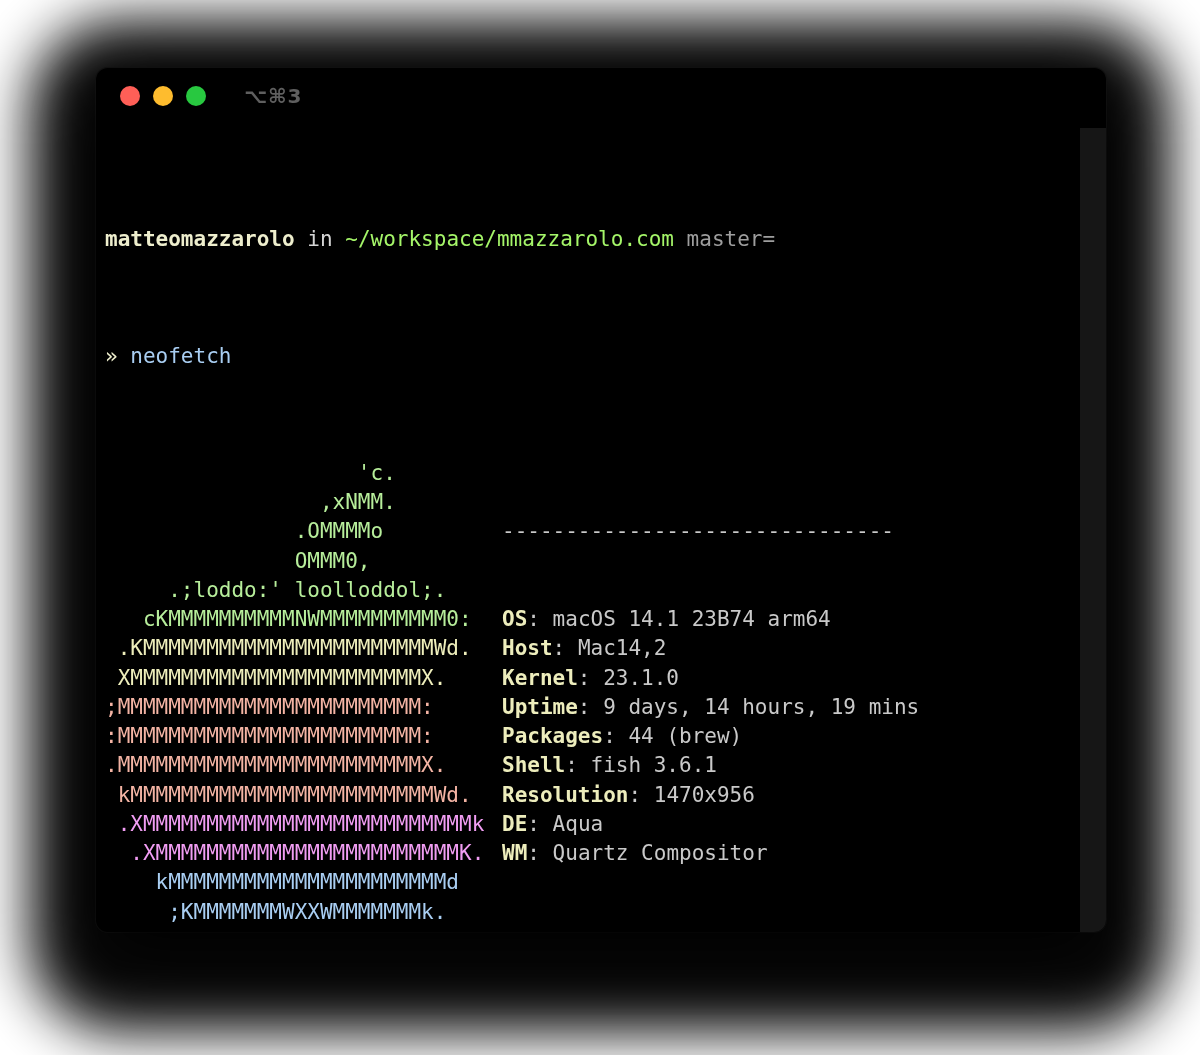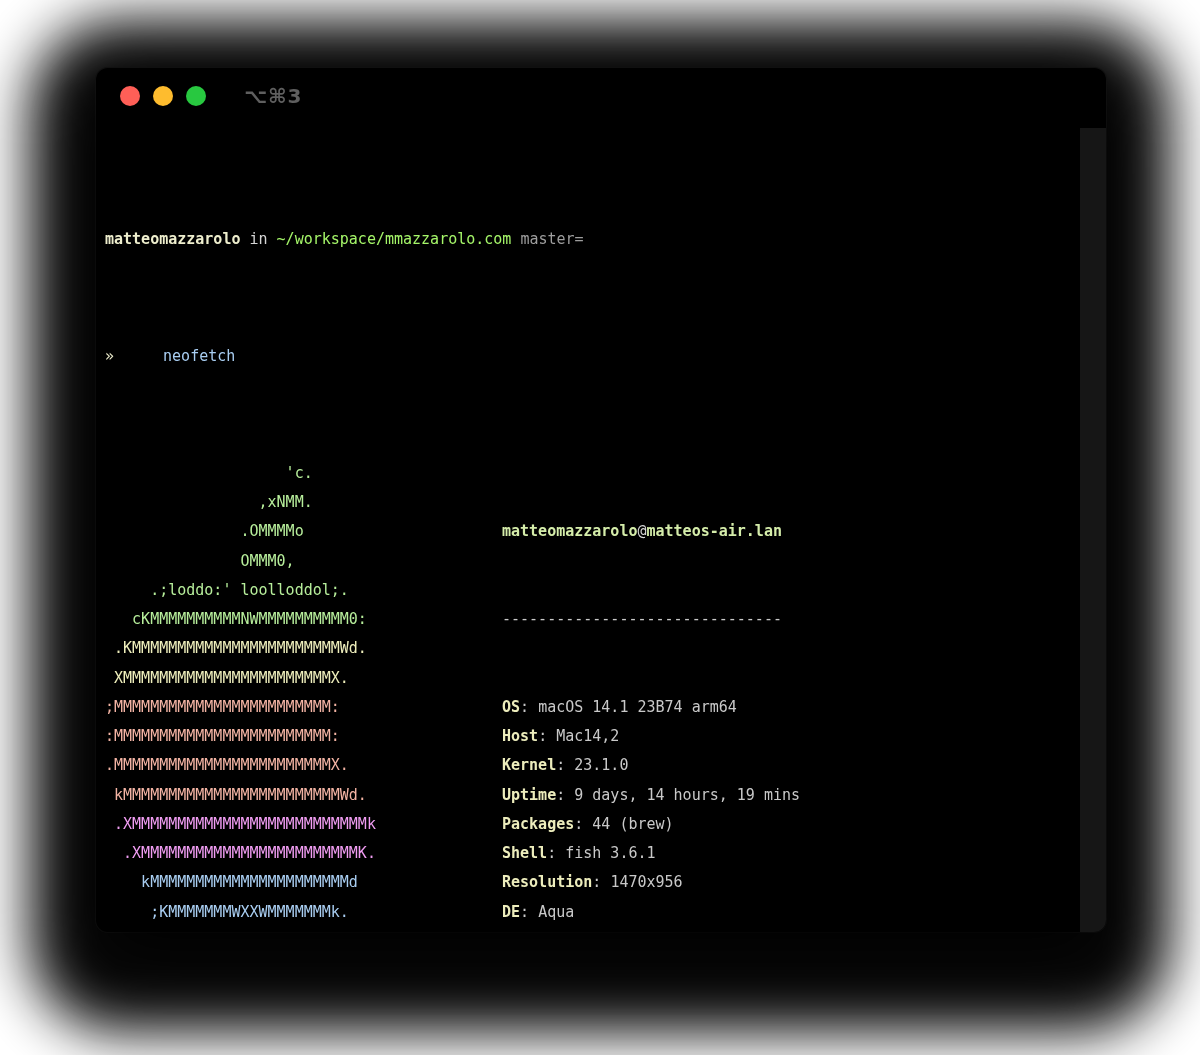--- a/index.html
+++ b/index.html
@@ -30,21 +30,21 @@
     position:absolute;left:0;right:0;text-align:center;
     color:#8f8f8f;font-weight:bold;font-size:20px;
   }
   .scrolltrack{
     position:absolute;top:60px;right:0;bottom:0;width:26px;background:#161616;
   }
   .content{
     position:absolute;left:9px;top:56px;right:26px;bottom:0;
     padding-top:13px;
     font-family:"DejaVu Sans Mono", monospace;
-    font-size:15px;line-height:29.25px;
+    font-size:21px;line-height:29.25px;
     white-space:pre;
   }
   .line{height:29.25px;}
   .bold{font-weight:bold;}
   .fetchrow{display:flex;}
   .ascii-col{width:397px;flex:none;}
   .info-col{flex:none;}
 </style>
 </head>
 <body>
@@ -61,26 +61,25 @@
     </div>
     <span class="shortcut">⌥⌘3</span>
   </div>
 
   <div class="scrolltrack"></div>
 
   <div class="content">
 
     <div class="line"><span class="bold" style="color: rgb(238, 238, 205);">matteomazzarolo</span><span style="color: rgb(213, 213, 213);"> in </span><span style="color: rgb(165, 246, 105);">~/workspace/mmazzarolo.com</span><span style="color: rgb(158, 158, 158);"> master=</span></div>
 
-    <div class="line"><span style="color: rgb(238, 238, 205);">» </span><span style="color: rgb(169, 206, 242); margin-left: 40px;">neofetch</span></div>
+    <div class="line"><span style="color: rgb(238, 238, 205);">» </span><span style="color: rgb(169, 206, 242);">neofetch</span></div>
 
     <div class="fetchrow">
       <div class="ascii-col" id="ascii-col"><div class="line" style="color: rgb(183, 238, 155);">                    'c.</div><div class="line" style="color: rgb(183, 238, 155);">                 ,xNMM.</div><div class="line" style="color: rgb(183, 238, 155);">               .OMMMMo</div><div class="line" style="color: rgb(183, 238, 155);">               OMMM0,</div><div class="line" style="color: rgb(183, 238, 155);">     .;loddo:' loolloddol;.</div><div class="line" style="color: rgb(183, 238, 155);">   cKMMMMMMMMMMNWMMMMMMMMMM0:</div><div class="line" style="color: rgb(238, 238, 187);"> .KMMMMMMMMMMMMMMMMMMMMMMMWd.</div><div class="line" style="color: rgb(238, 238, 187);"> XMMMMMMMMMMMMMMMMMMMMMMMX.</div><div class="line" style="color: rgb(244, 180, 164);">;MMMMMMMMMMMMMMMMMMMMMMMM:</div><div class="line" style="color: rgb(244, 180, 164);">:MMMMMMMMMMMMMMMMMMMMMMMM:</div><div class="line" style="color: rgb(244, 180, 164);">.MMMMMMMMMMMMMMMMMMMMMMMMX.</div><div class="line" style="color: rgb(244, 180, 164);"> kMMMMMMMMMMMMMMMMMMMMMMMMWd.</div><div class="line" style="color: rgb(241, 157, 243);"> .XMMMMMMMMMMMMMMMMMMMMMMMMMMk</div><div class="line" style="color: rgb(241, 157, 243);">  .XMMMMMMMMMMMMMMMMMMMMMMMMK.</div><div class="line" style="color: rgb(169, 206, 242);">    kMMMMMMMMMMMMMMMMMMMMMMd</div><div class="line" style="color: rgb(169, 206, 242);">     ;KMMMMMMMWXXWMMMMMMMk.</div><div class="line" style="color: rgb(169, 206, 242);">       .cooc,.    .,coo:.</div></div>
       <div class="info-col" id="info-col">
-        <div class="line"><span class="bold" style="color: rgb(213, 237, 170);">matteomazzarolo</span><span style="color: rgb(213, 213, 213);">@</span><span class="bold" style="color: rgb(213, 237, 170);">matteos-air.lan</span></div>
         <div class="line" style="color: rgb(201, 201, 201);">-------------------------------</div>
       <div class="line"><span class="bold" style="color: rgb(237, 237, 188);">OS</span><span style="color: rgb(201, 201, 201);">: </span><span style="color: rgb(201, 201, 201);">macOS 14.1 23B74 arm64</span></div><div class="line"><span class="bold" style="color: rgb(237, 237, 188);">Host</span><span style="color: rgb(201, 201, 201);">: </span><span style="color: rgb(201, 201, 201);">Mac14,2</span></div><div class="line"><span class="bold" style="color: rgb(237, 237, 188);">Kernel</span><span style="color: rgb(201, 201, 201);">: </span><span style="color: rgb(201, 201, 201);">23.1.0</span></div><div class="line"><span class="bold" style="color: rgb(237, 237, 188);">Uptime</span><span style="color: rgb(201, 201, 201);">: </span><span style="color: rgb(201, 201, 201);">9 days, 14 hours, 19 mins</span></div><div class="line"><span class="bold" style="color: rgb(237, 237, 188);">Packages</span><span style="color: rgb(201, 201, 201);">: </span><span style="color: rgb(201, 201, 201);">44 (brew)</span></div><div class="line"><span class="bold" style="color: rgb(237, 237, 188);">Shell</span><span style="color: rgb(201, 201, 201);">: </span><span style="color: rgb(201, 201, 201);">fish 3.6.1</span></div><div class="line"><span class="bold" style="color: rgb(237, 237, 188);">Resolution</span><span style="color: rgb(201, 201, 201);">: </span><span style="color: rgb(201, 201, 201);">1470x956</span></div><div class="line"><span class="bold" style="color: rgb(237, 237, 188);">DE</span><span style="color: rgb(201, 201, 201);">: </span><span style="color: rgb(201, 201, 201);">Aqua</span></div><div class="line"><span class="bold" style="color: rgb(237, 237, 188);">WM</span><span style="color: rgb(201, 201, 201);">: </span><span style="color: rgb(201, 201, 201);">Quartz Compositor</span></div></div>
     </div>
 
     
 
     
 
     
     

